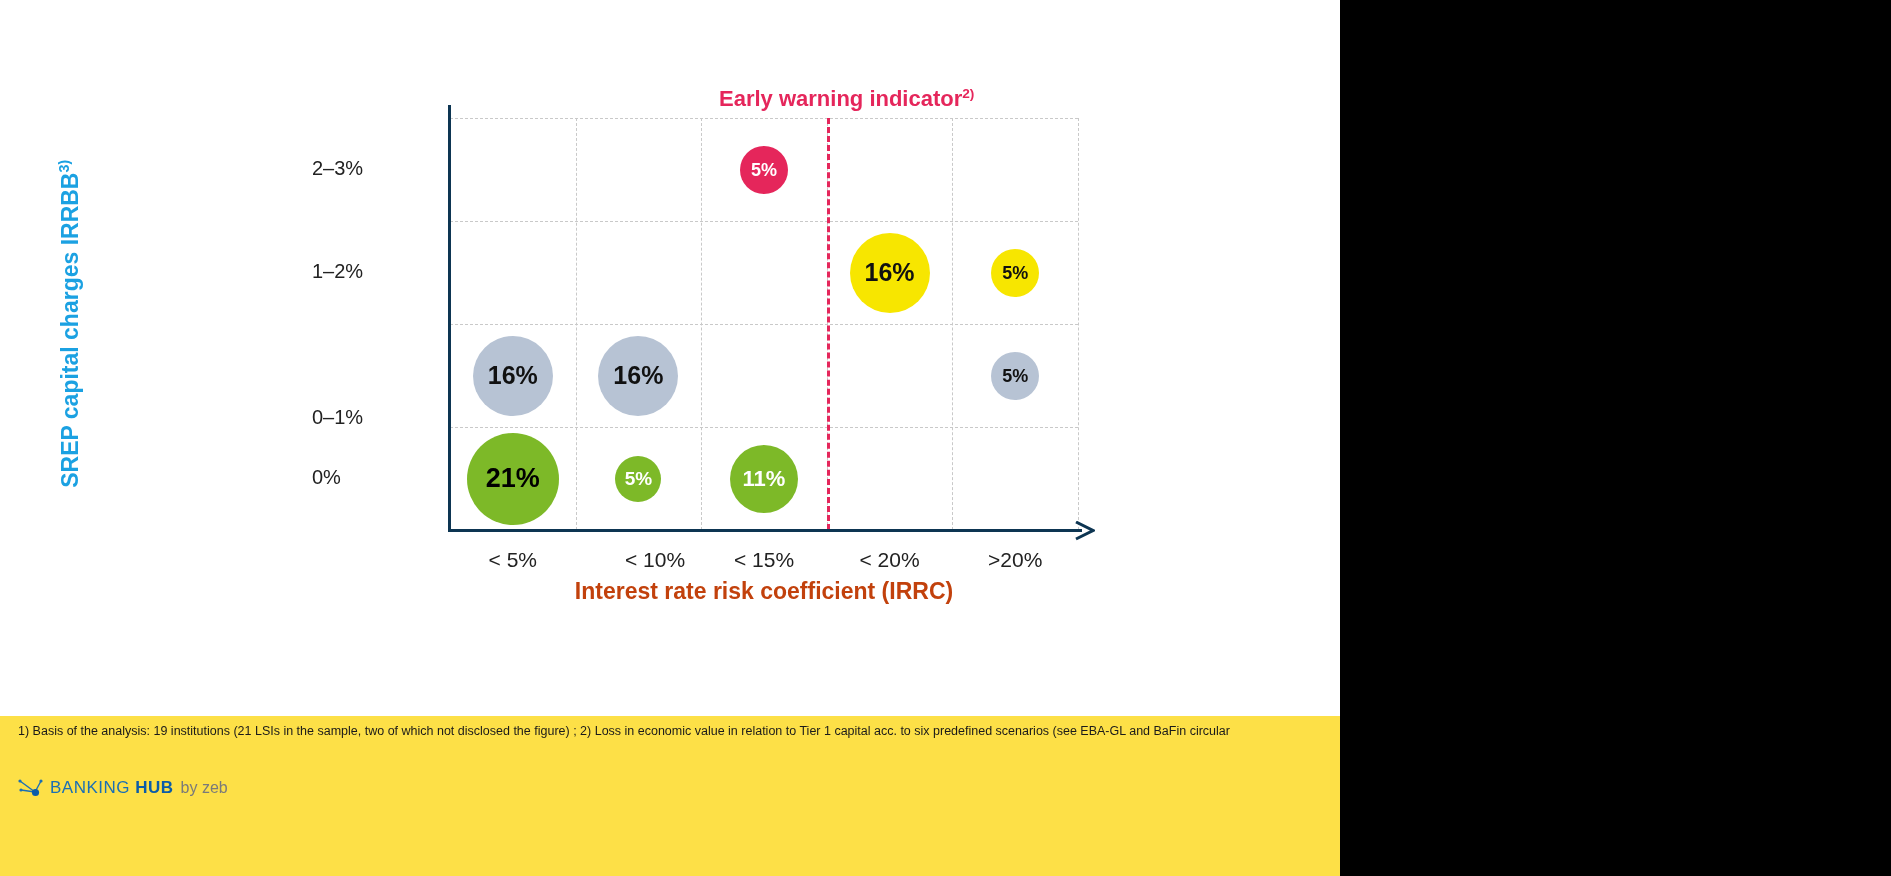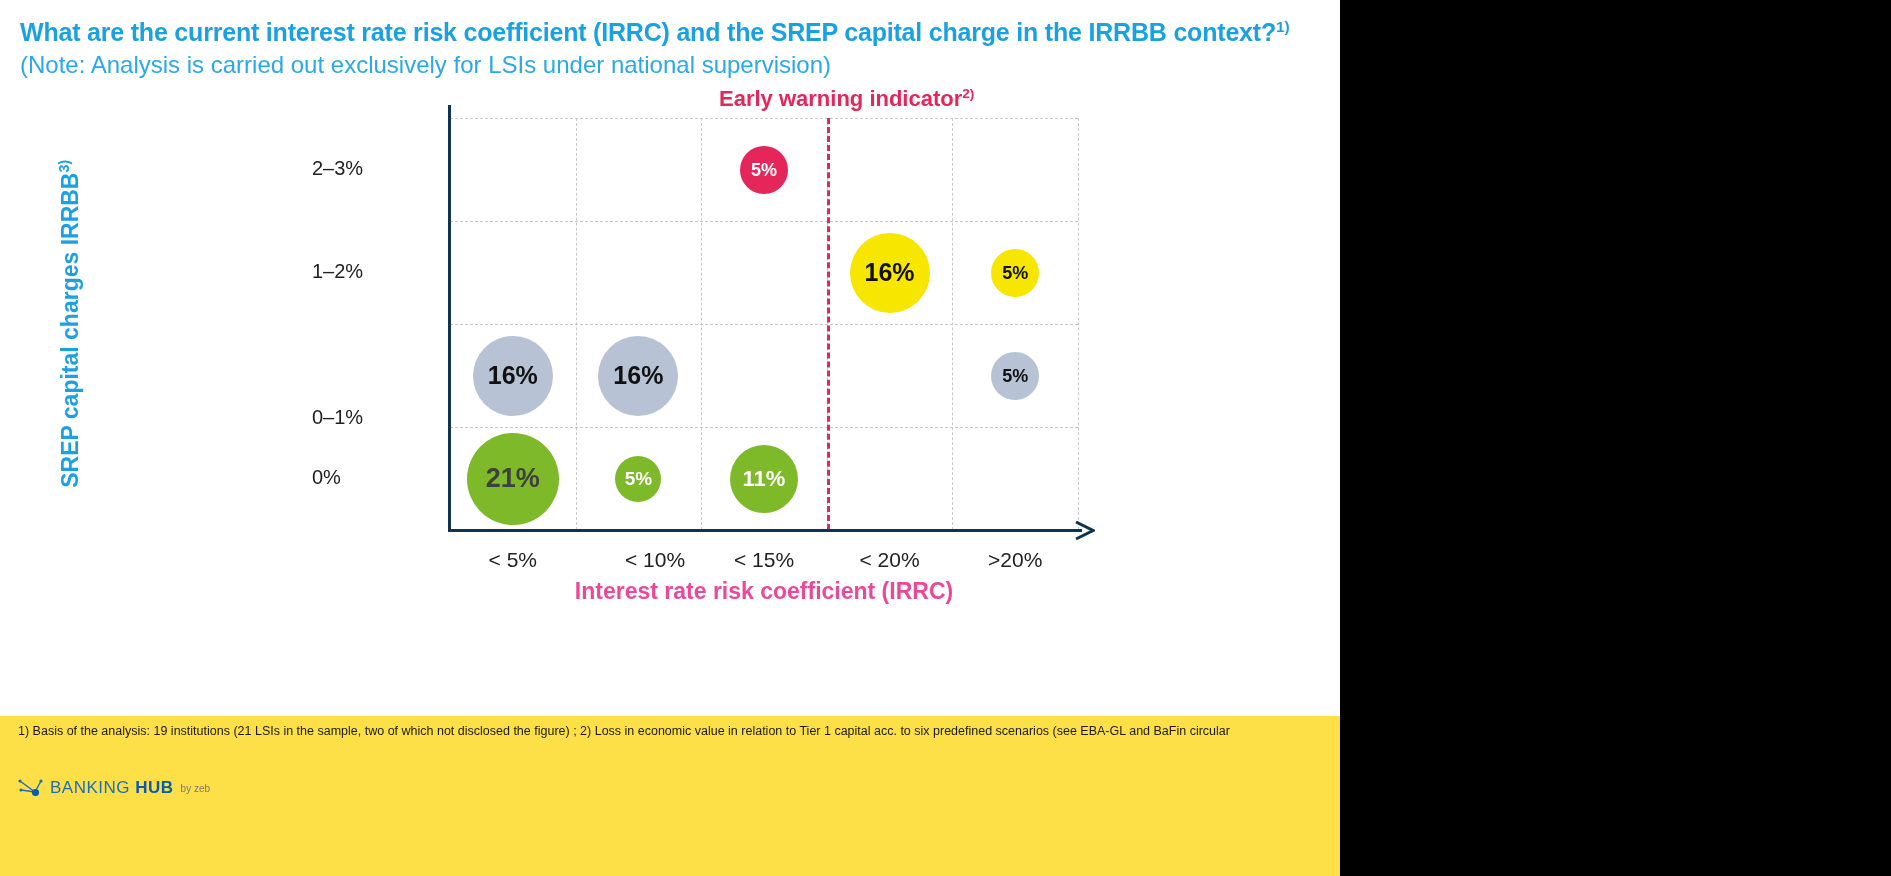--- a/index.html
+++ b/index.html
@@ -105,67 +105,63 @@
   
   .y-title {
     position: absolute; left: -130px; top: 310px;
     width: 400px; text-align: center;
     transform: rotate(-90deg);
     font-size: 23px; font-weight: bold; color: #1BA1E2;
     white-space: nowrap;
   }
   .x-title {
     position: absolute; left: 450px; top: 578px; width: 628px;
-    text-align: center; font-size: 23px; font-weight: bold; color: #ec4899;
+    text-align: center; font-size: 23px; font-weight: bold; color: #c2410c;
     white-space: nowrap;
   }
 
   
   .footnotes {
     position: absolute; left: 18px; top: 7px;
     font-size: 12.5px; color: #1a1a1a; line-height: 17px;
     white-space: nowrap;
   }
 
   
   .logo { position: absolute; left: 18px; top: 62px; display: flex; align-items: center; }
   .logo-mark { width: 26px; height: 20px; margin-right: 6px; }
   .logo-text { font-size: 17px; color: #1a6fb5; letter-spacing: 0.5px; }
   .logo-text b { color: #0b5ca8; }
-  .logo-by { font-size: 10px; color: #7a7a7a; margin-left: 7px; text-align: center; }
+  .logo-by { font-size: 16px; color: #7a7a7a; margin-left: 7px; text-align: center; }
 </style>
 </head>
 <body>
 
 <div id="black-bottom"></div>
 <div id="black-right"></div>
 
 <div id="slide">
 
-  <div class="title-block">
-    <div class="title-line1"><span>What are the current interest rate risk coefficient (IRRC) and the SREP capital charge in the IRRBB context?</span><span class="sup">1)</span></div>
-    <div class="title-line2">(Note: Analysis is carried out exclusively for LSIs under national supervision)</div>
-  </div>
 
   <div class="ewi"><span>Early warning indicator</span><span class="sup">2)</span></div>
 
   <div id="chart">
 
     <div class="plot" id="plot">
         <div class="gridline-h" style="top: 0px;"></div>
         <div class="gridline-h" style="top: 103px;"></div>
         <div class="gridline-h" style="top: 206px;"></div>
         <div class="gridline-h" style="top: 309px;"></div>
         <div class="gridline-v" style="left: 125.6px;"></div>
         <div class="gridline-v" style="left: 251.2px;"></div>
         <div class="gridline-v" style="left: 376.8px;"></div>
         <div class="gridline-v" style="left: 502.4px;"></div>
         <div class="gridline-v" style="left: 628px;"></div>
         <div class="ewi-line" style="left: 376.8px; border-left-color: rgb(229, 38, 91);"></div>
-        <div class="bubble" style="width: 92px; height: 92px; left: 16.8px; top: 314.5px; background: rgb(125, 185, 40); color: #404040; font-size: 27px;">21%</div>
+        <div class="bubble" style="width: 92px; height: 92px; left: 16.8px; top: 314.5px; background: rgb(125, 185, 40); color: #000000; font-size: 27px;">21%</div>
         <div class="bubble" style="width: 46px; height: 46px; left: 165.4px; top: 337.5px; background: rgb(125, 185, 40); color: rgb(255, 255, 255); font-size: 19px;">5%</div>
         <div class="bubble" style="width: 68px; height: 68px; left: 280px; top: 326.5px; background: rgb(125, 185, 40); color: rgb(255, 255, 255); font-size: 22px;">11%</div>
         <div class="bubble" style="width: 80px; height: 80px; left: 22.8px; top: 217.5px; background: rgb(183, 195, 212); color: rgb(17, 17, 17); font-size: 25px;">16%</div>
         <div class="bubble" style="width: 80px; height: 80px; left: 148.4px; top: 217.5px; background: rgb(183, 195, 212); color: rgb(17, 17, 17); font-size: 25px;">16%</div>
         <div class="bubble" style="width: 48px; height: 48px; left: 541.2px; top: 233.5px; background: rgb(183, 195, 212); color: rgb(17, 17, 17); font-size: 18px;">5%</div>
         <div class="bubble" style="width: 80px; height: 80px; left: 399.6px; top: 114.5px; background: rgb(247, 230, 0); color: rgb(17, 17, 17); font-size: 25px;">16%</div>
         <div class="bubble" style="width: 48px; height: 48px; left: 541.2px; top: 130.5px; background: rgb(247, 230, 0); color: rgb(17, 17, 17); font-size: 18px;">5%</div>
         <div class="bubble" style="width: 48px; height: 48px; left: 290px; top: 27.5px; background: rgb(229, 38, 91); color: rgb(255, 255, 255); font-size: 18px;">5%</div>
       </div>
 

